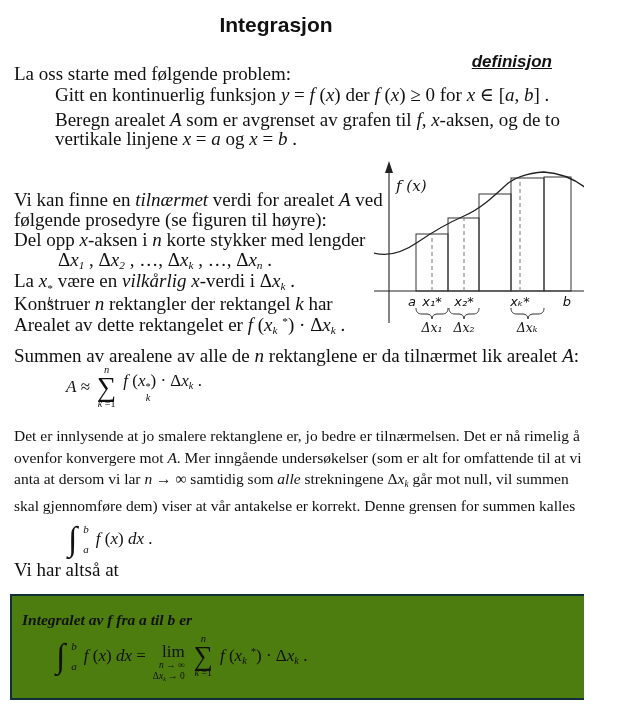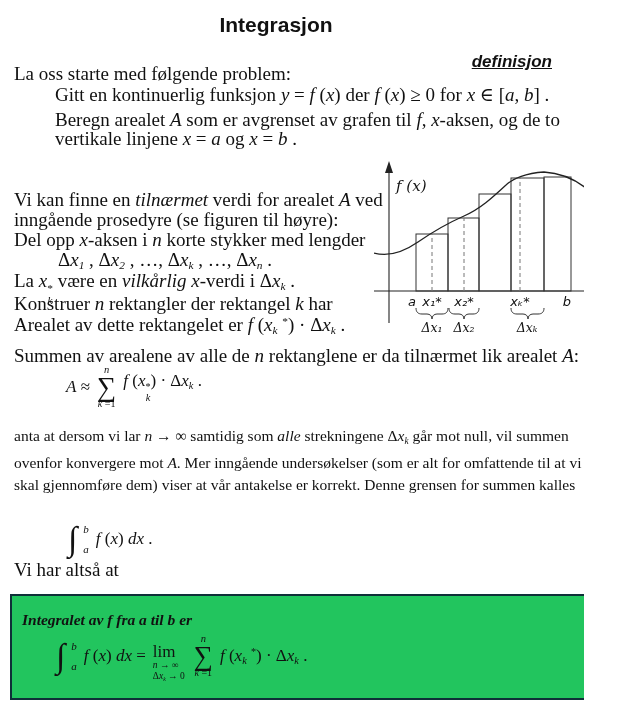--- a/index.html
+++ b/index.html
@@ -26,26 +26,26 @@
   
   .fm{position:absolute;display:flex;align-items:center;gap:5px;font-size:17px;
       font-family:"Liberation Serif","DejaVu Serif",serif;white-space:nowrap;}
   .sig{display:inline-flex;flex-direction:column;align-items:center;line-height:1;margin:0 2px;}
   .sig-top{font-size:10.5px;}
   .sig-sym{font-size:27px;line-height:.85;}
   .sig-bot{font-size:10px;}
   .int-sym{font-size:34px;line-height:1;}
   .int-lims{display:inline-flex;flex-direction:column;justify-content:space-between;height:36px;
             font-size:11px;font-style:italic;margin:0 2px 0 1px;padding:2px 0;box-sizing:border-box;}
-  .lim{display:inline-flex;flex-direction:column;align-items:flex-start;margin:14px 2px 0;}
+  .lim{display:inline-flex;flex-direction:column;align-items:flex-end;margin:14px 2px 0;}
   .lim-main{font-size:17px;line-height:1;}
   .lim-sub{font-size:9.5px;line-height:1.2;white-space:nowrap;}
   
   #defbox{position:absolute;left:10px;top:594px;width:614px;height:102px;
-          background:#22c55e;border:2px solid #0e3038;}
+          background:#4d7c0f;border:2px solid #0e3038;}
   .box-heading{position:absolute;left:10px;top:15px;font-size:15.5px;white-space:nowrap;}
   
   #fig{position:absolute;left:374px;top:161px;}
   .flab{font:italic 13px "DejaVu Sans",sans-serif;fill:#111;}
   .flab-d{font:italic 12.5px "DejaVu Serif","DejaVu Sans",serif;fill:#111;}
   .flab-fx{font:italic 15px "DejaVu Serif",serif;fill:#111;}
 </style>
 </head>
 <body>
 
@@ -54,21 +54,21 @@
   <div class="title">Integrasjon</div>
   <div class="subtitle">definisjon</div>
 
   <div class="t" style="top:63px">La oss starte med følgende problem:</div>
   <div class="t ind" style="top:84px">Gitt en kontinuerlig funksjon <span class="mi">y</span> = <span class="mi">f</span> (<span class="mi">x</span>) der <span class="mi">f</span> (<span class="mi">x</span>) ≥ 0 for <span class="mi">x</span> ∈ [<span class="mi">a</span>, <span class="mi">b</span>] .</div>
   <div class="t ind" style="top:109px">Beregn arealet <span class="mi">A</span> som er avgrenset av grafen til <span class="mi">f</span>, <span class="mi">x</span>-aksen, og de to</div>
   <div class="t ind" style="top:128px">vertikale linjene <span class="mi">x</span> = <span class="mi">a</span>  og  <span class="mi">x</span> = <span class="mi">b</span> .</div>
 
   <div class="proc">
     <div class="pl" style="height:20px">Vi kan finne en <span class="mi">tilnærmet</span> verdi for arealet <span class="mi">A</span> ved</div>
-    <div class="pl" style="height:20px">inngående prosedyre (se figuren til høyre):</div>
+    <div class="pl" style="height:20px">følgende prosedyre (se figuren til høyre):</div>
     <div class="pl" style="height:20px">Del opp <span class="mi">x</span>-aksen i <span class="mi">n</span> korte stykker med lengder</div>
     <div class="pl" style="height:21px;padding-left:44px">Δ<span class="mi">x</span><span class="ms">1</span> , Δ<span class="mi">x</span><span class="ms">2</span> , …, Δ<span class="mi">x</span><span class="ms">k</span> , …, Δ<span class="mi">x</span><span class="ms">n</span> .</div>
     <div class="pl" style="height:23px">La <span class="mi">x</span><span class="mss">
           <span>*</span>
           <span>k</span>
         </span> være en <span class="mi">vilkårlig</span> <span class="mi">x</span>-verdi i Δ<span class="mi">x</span><span class="ms">k</span> .</div>
     <div class="pl" style="height:21px">Konstruer <span class="mi">n</span> rektangler der rektangel <span class="mi">k</span> har</div>
     <div class="pl" style="height:25px">Arealet av dette rektangelet er <span class="mi">f</span> (<span class="mi">x</span><span class="ms">k</span> <span class="mp">*</span>) · Δ<span class="mi">x</span><span class="ms">k</span> .</div>
   </div>
 
@@ -118,22 +118,23 @@
       <span class="sig-sym">∑</span>
       <span class="sig-bot"><span class="mi">k</span> =1</span>
     </span>
     <span><span class="mi">f</span> (<span class="mi">x</span><span class="mss">
           <span>*</span>
           <span>k</span>
         </span>) · Δ<span class="mi">x</span><span class="ms">k</span> .</span>
   </div>
 
   <div class="para">
+    <div>Det er innlysende at jo smalere rektanglene er, jo bedre er tilnærmelsen. Det er nå rimelig å</div>
+    <div>ovenfor konvergere mot <span class="mi">A</span>. Mer inngående undersøkelser (som er alt for omfattende til at vi</div>
     <div>anta at dersom vi lar <span class="mi">n</span> → ∞  samtidig som <span class="mi">alle</span> strekningene Δ<span class="mi">x</span><span class="ms">k</span> går mot null, vil summen</div>
-    <div>ovenfor konvergere mot <span class="mi">A</span>. Mer inngående undersøkelser (som er alt for omfattende til at vi</div>
     <div>skal gjennomføre dem) viser at vår antakelse er korrekt. Denne grensen for summen kalles</div>
   </div>
 
   <div class="fm" style="left:68px;top:519px;height:40px">
     <span class="int-sym">∫</span>
     <span class="int-lims">
       <span>b</span>
       <span>a</span>
     </span>
     <span><span class="mi">f</span> (<span class="mi">x</span>) <span class="mi">dx</span> .</span>

